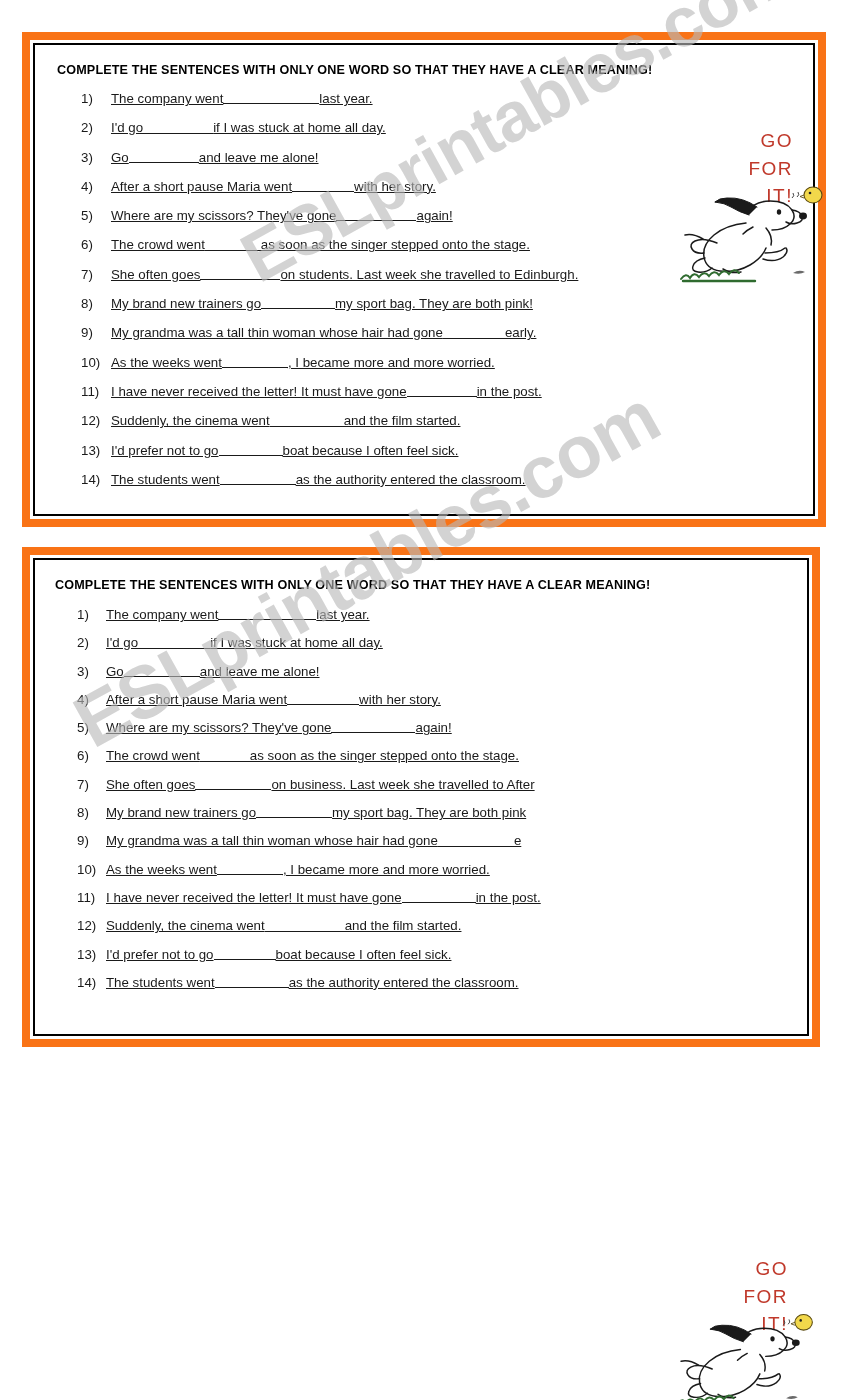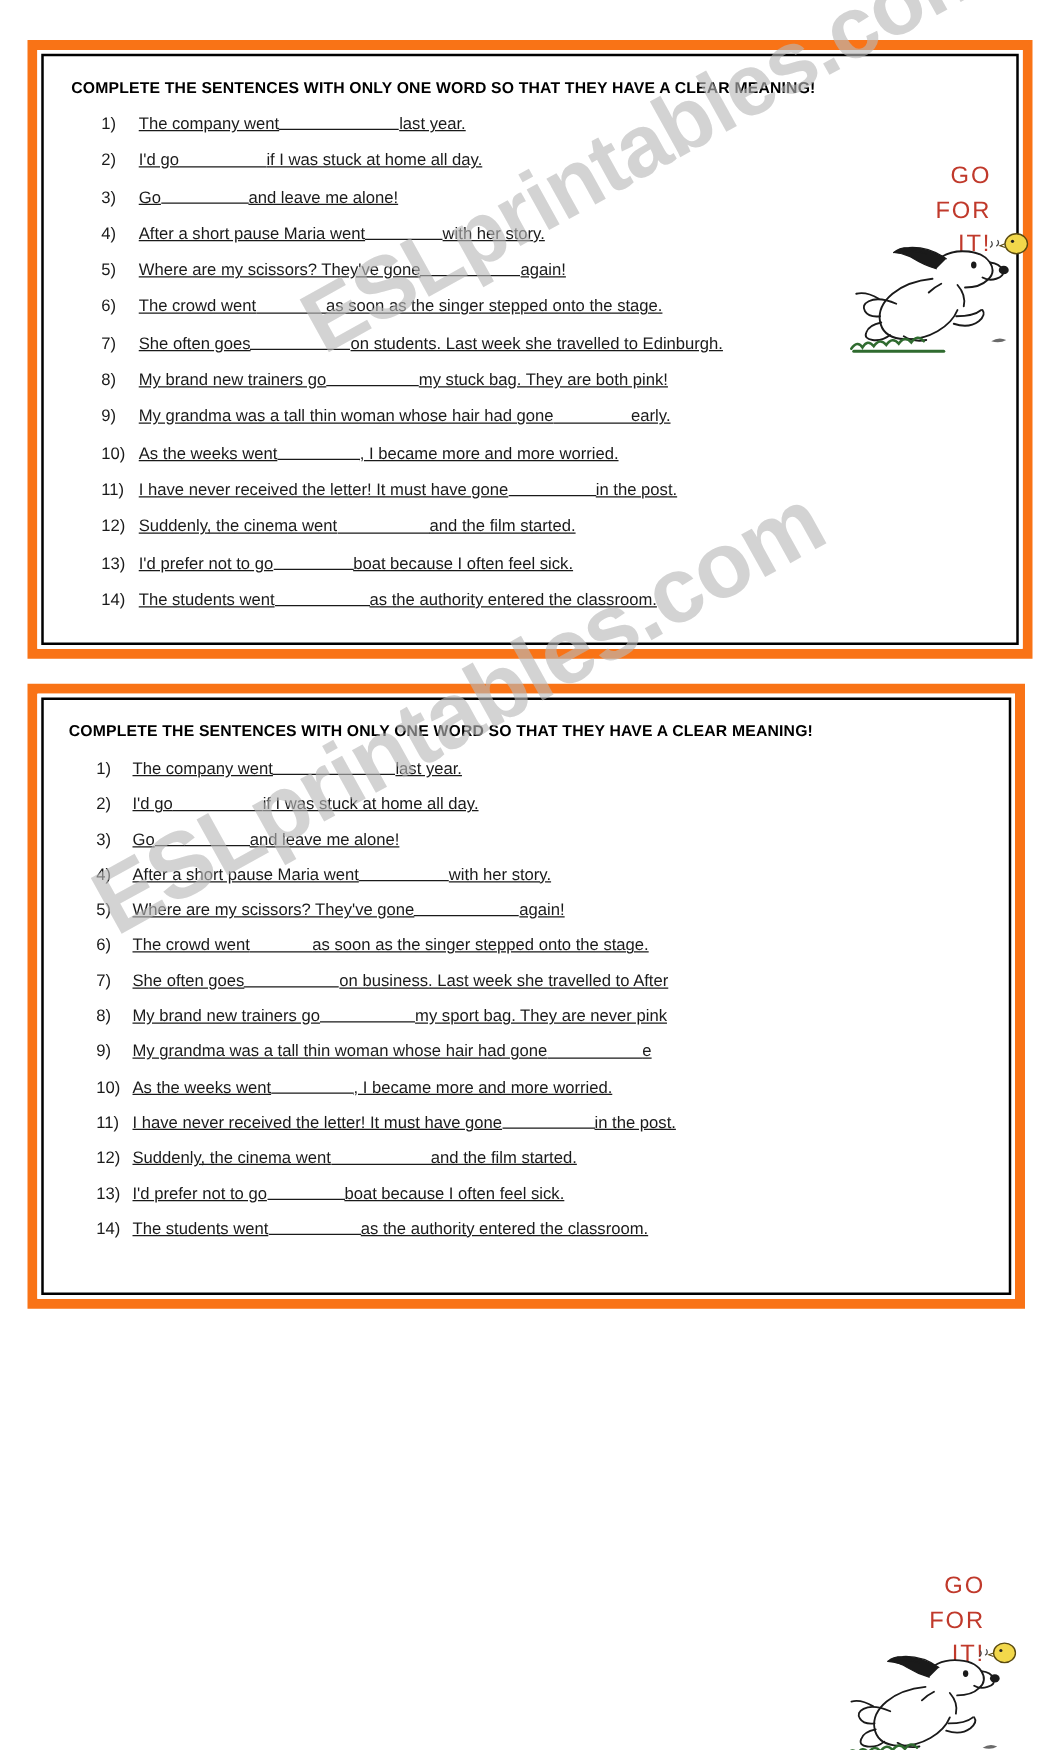--- a/index.html
+++ b/index.html
@@ -230,21 +230,21 @@
           <div class="q-row">
             <span class="q-num">7)</span>
             <span class="q-text">She often goes</span>
             <span class="blank" style="width: 80px;">&nbsp;</span>
             <span class="q-text"> on students. Last week she travelled to Edinburgh.</span>
           </div>
           <div class="q-row">
             <span class="q-num">8)</span>
             <span class="q-text">My brand new trainers go </span>
             <span class="blank" style="width: 74px;">&nbsp;</span>
-            <span class="q-text"> my stuck bag. They are both pink!</span>
+            <span class="q-text"> my sport bag. They are both pink!</span>
           </div>
           <div class="q-row">
             <span class="q-num">9)</span>
             <span class="q-text">My grandma was a tall thin woman whose hair had gone </span>
             <span class="blank" style="width: 62px;">&nbsp;</span>
             <span class="q-text"> early.</span>
           </div>
           <div class="q-row">
             <span class="q-num">10)</span>
             <span class="q-text">As the weeks went </span>
@@ -378,21 +378,21 @@
           <div class="q-row">
             <span class="q-num">7)</span>
             <span class="q-text">She often goes</span>
             <span class="blank" style="width: 76px;">&nbsp;</span>
             <span class="q-text"> on business. Last week she travelled to After</span>
           </div>
           <div class="q-row">
             <span class="q-num">8)</span>
             <span class="q-text">My brand new trainers go </span>
             <span class="blank" style="width: 76px;">&nbsp;</span>
-            <span class="q-text"> my sport bag. They are never pink</span>
+            <span class="q-text"> my sport bag. They are both pink</span>
           </div>
           <div class="q-row">
             <span class="q-num">9)</span>
             <span class="q-text">My grandma was a tall thin woman whose hair had gone </span>
             <span class="blank" style="width: 76px;">&nbsp;</span>
             <span class="q-text"> e</span>
           </div>
           <div class="q-row">
             <span class="q-num">10)</span>
             <span class="q-text">As the weeks went </span>

